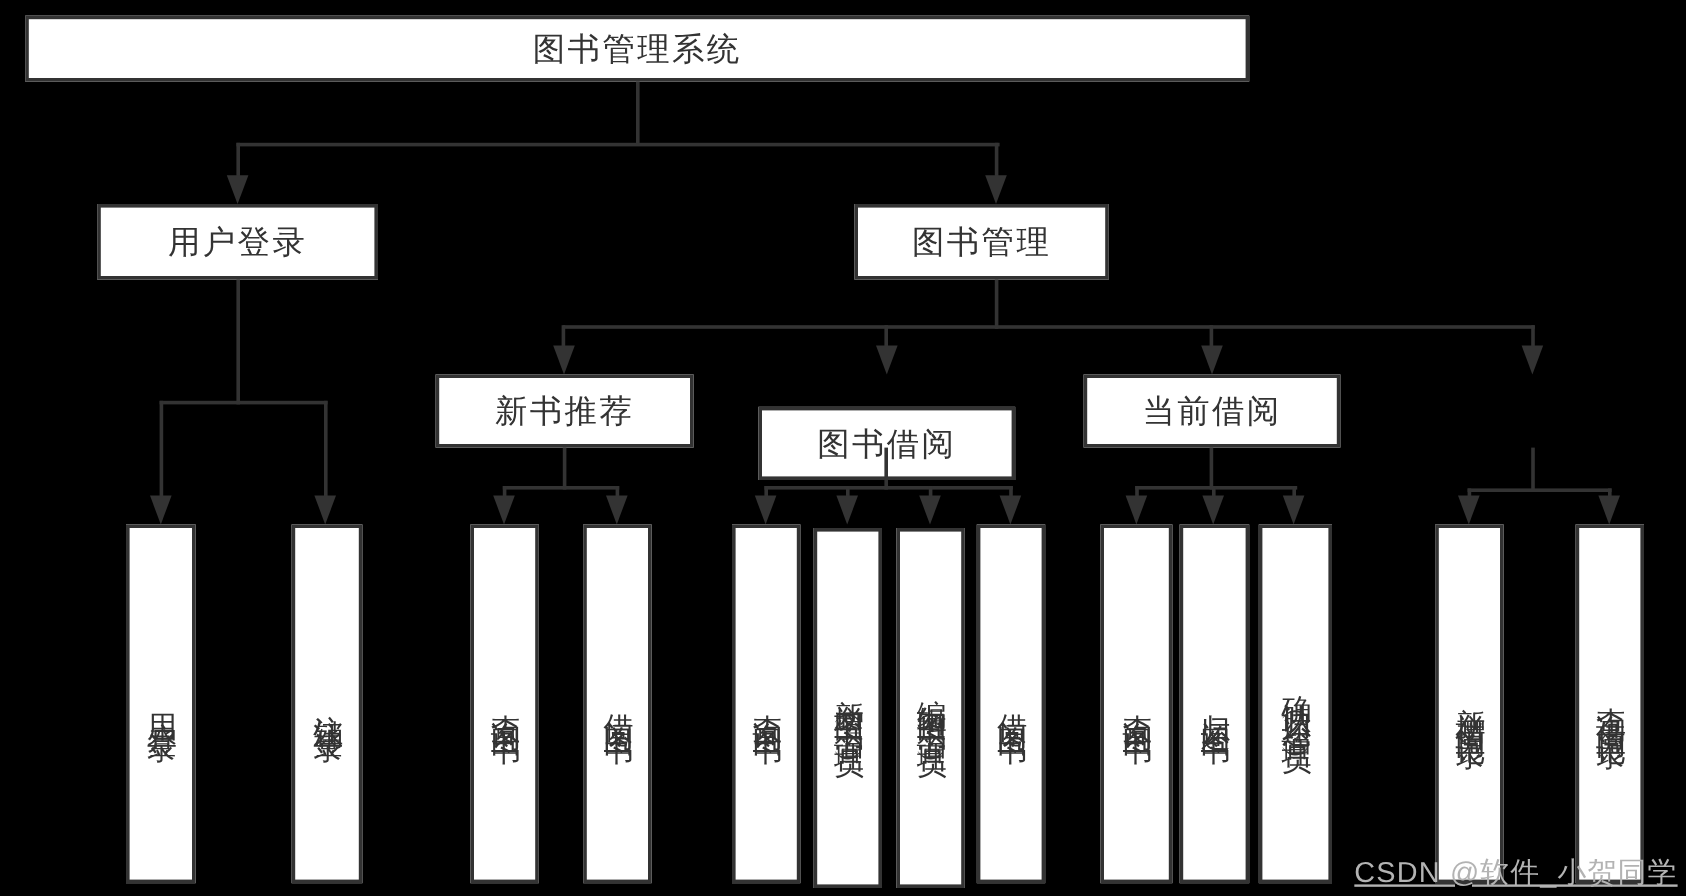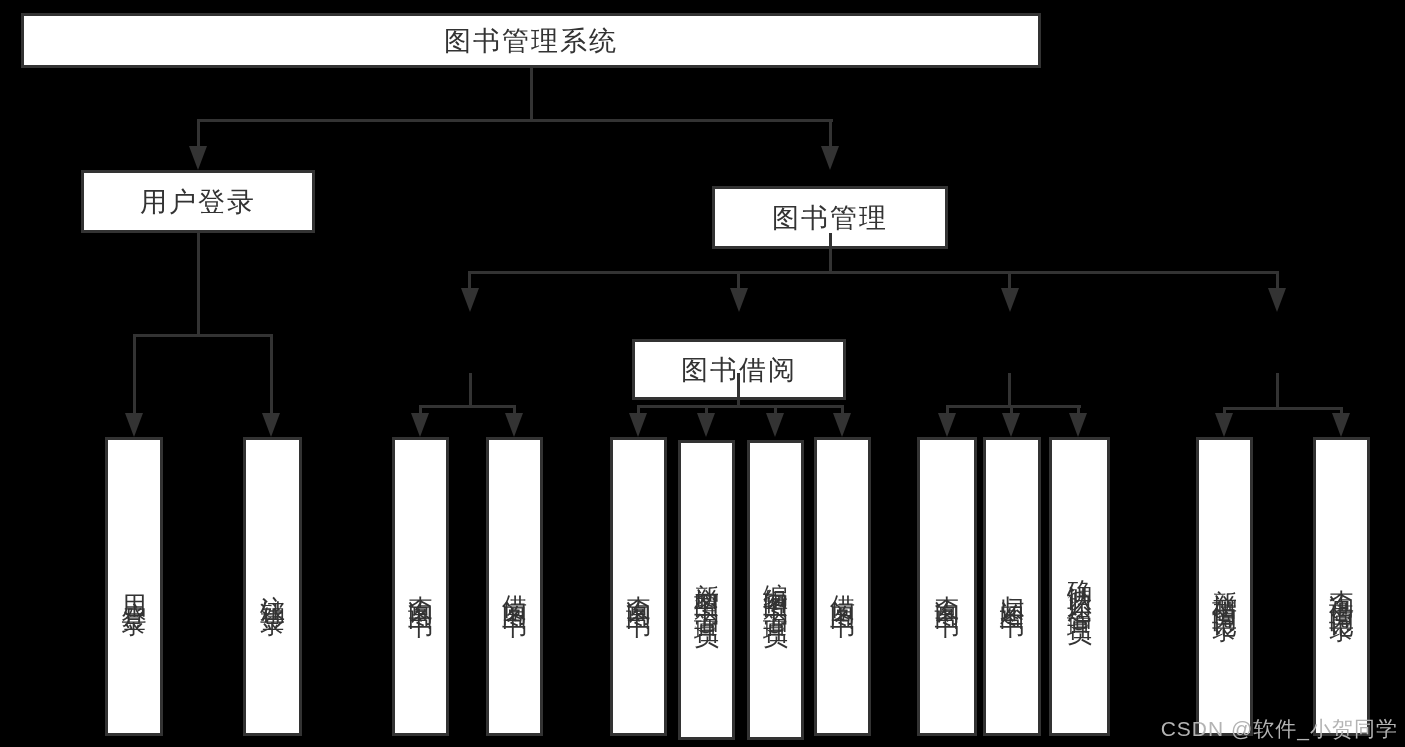--- a/index.html
+++ b/index.html
@@ -33,25 +33,26 @@
   .hline{position:absolute;height:3px;background:#333333;}
   .arrow{
     position:absolute;width:0;height:0;
     border-left:9px solid transparent;
     border-right:9px solid transparent;
     border-top:24px solid #333333;
   }
   .watermark{
     position:absolute;
     right:7px;bottom:4px;
-    font-size:21px;
+    font-size:24px;
     color:#b3b3b3;
     letter-spacing:1px;
     z-index:10;
     white-space:nowrap;
+    text-decoration:underline;
   }
 </style>
 </head>
 <body>
 
 <div id="stage">
 
   <div class="node h" style="left:21px;top:13px;width:1020px;height:55px;">
     <span>图书管理系统</span>
   </div>
@@ -59,21 +60,21 @@
   <div class="vline" style="left:530px;top:68px;height:52px;"></div>
   <div class="hline" style="left:197px;top:119px;width:636px;"></div>
   <div class="vline" style="left:197px;top:119px;height:31px;"></div>
   <div class="arrow" style="left:189px;top:146px;"></div>
   <div class="vline" style="left:829px;top:119px;height:31px;"></div>
   <div class="arrow" style="left:821px;top:146px;"></div>
 
   <div class="node h" style="left:81px;top:170px;width:234px;height:63px;">
     <span>用户登录</span>
   </div>
-  <div class="node h" style="left:712px;top:186px;width:236px;height:63px;">
+  <div class="node h" style="left:712px;top:170px;width:212px;height:63px;">
     <span>图书管理</span>
   </div>
 
   <div class="vline" style="left:197px;top:233px;height:104px;"></div>
   <div class="hline" style="left:133px;top:334px;width:140px;"></div>
   <div class="vline" style="left:133px;top:334px;height:82px;"></div>
   <div class="arrow" style="left:125px;top:413px;"></div>
   <div class="vline" style="left:270px;top:334px;height:82px;"></div>
   <div class="arrow" style="left:262px;top:413px;"></div>
 
@@ -81,22 +82,28 @@
   <div class="hline" style="left:469px;top:271px;width:810px;"></div>
   <div class="vline" style="left:468px;top:271px;height:22px;"></div>
   <div class="arrow" style="left:461px;top:288px;"></div>
   <div class="vline" style="left:737px;top:271px;height:22px;"></div>
   <div class="arrow" style="left:730px;top:288px;"></div>
   <div class="vline" style="left:1008px;top:271px;height:22px;"></div>
   <div class="arrow" style="left:1001px;top:288px;"></div>
   <div class="vline" style="left:1276px;top:271px;height:22px;"></div>
   <div class="arrow" style="left:1268px;top:288px;"></div>
 
+  <div class="node h" style="left:363px;top:312px;width:215px;height:61px;">
+    <span>新书推荐</span>
+  </div>
   <div class="node h" style="left:632px;top:312px;width:214px;height:61px;margin-top:27px;">
     <span>图书借阅</span>
+  </div>
+  <div class="node h" style="left:903px;top:312px;width:214px;height:61px;">
+    <span>当前借阅</span>
   </div>
 
   <div class="vline" style="left:469px;top:373px;height:35px;"></div>
   <div class="hline" style="left:419px;top:405px;width:97px;"></div>
   <div class="vline" style="left:419px;top:405px;height:12px;"></div>
   <div class="arrow" style="left:411px;top:413px;"></div>
   <div class="vline" style="left:513px;top:405px;height:12px;"></div>
   <div class="arrow" style="left:505px;top:413px;"></div>
 
   <div class="vline" style="left:737px;top:373px;height:35px;"></div>

